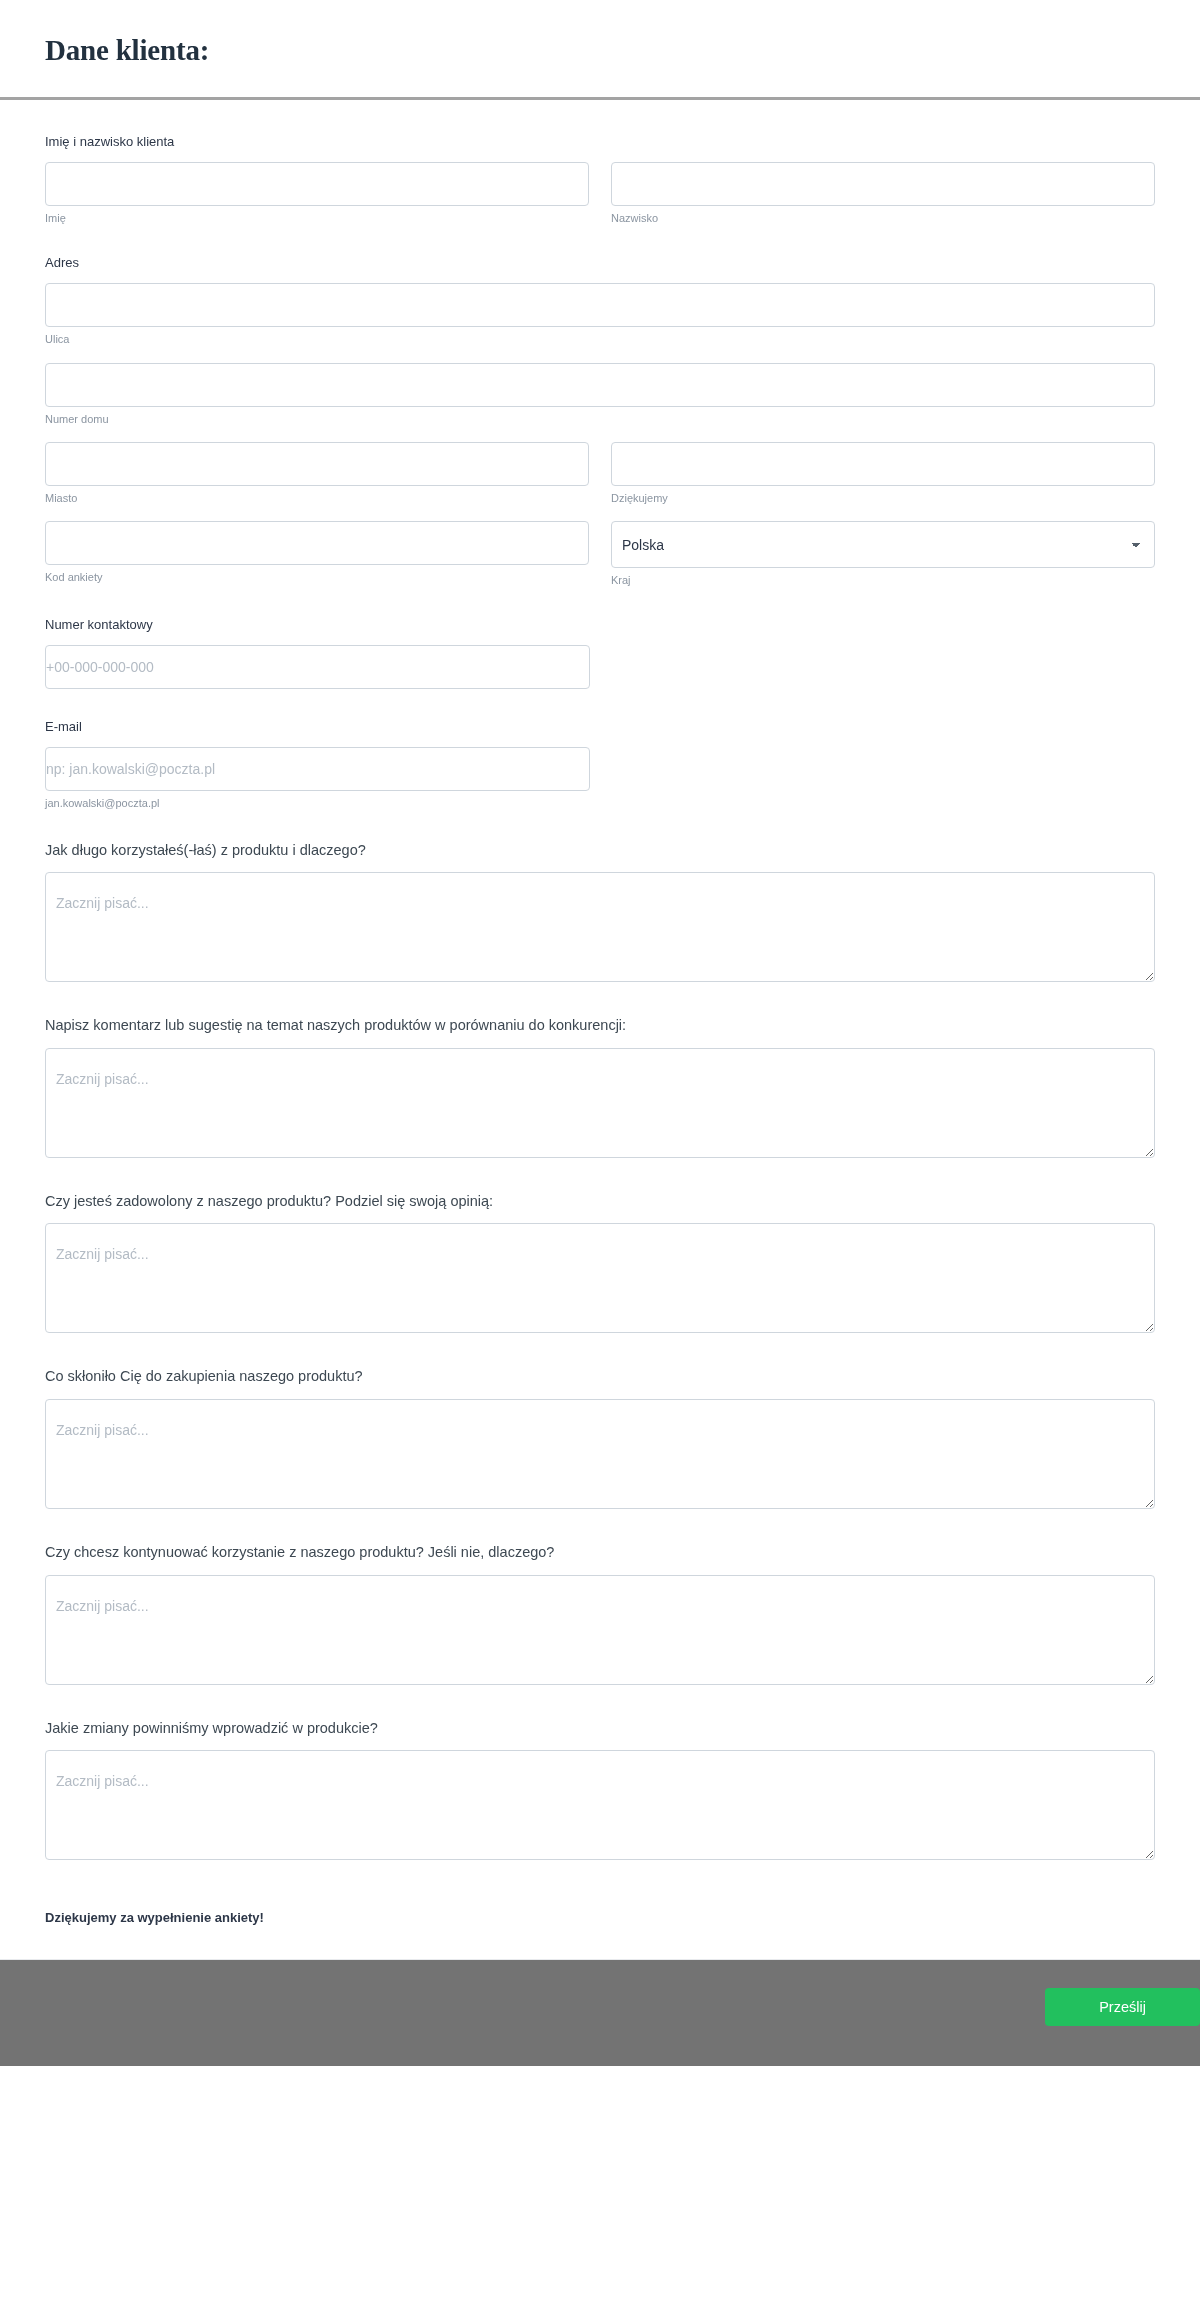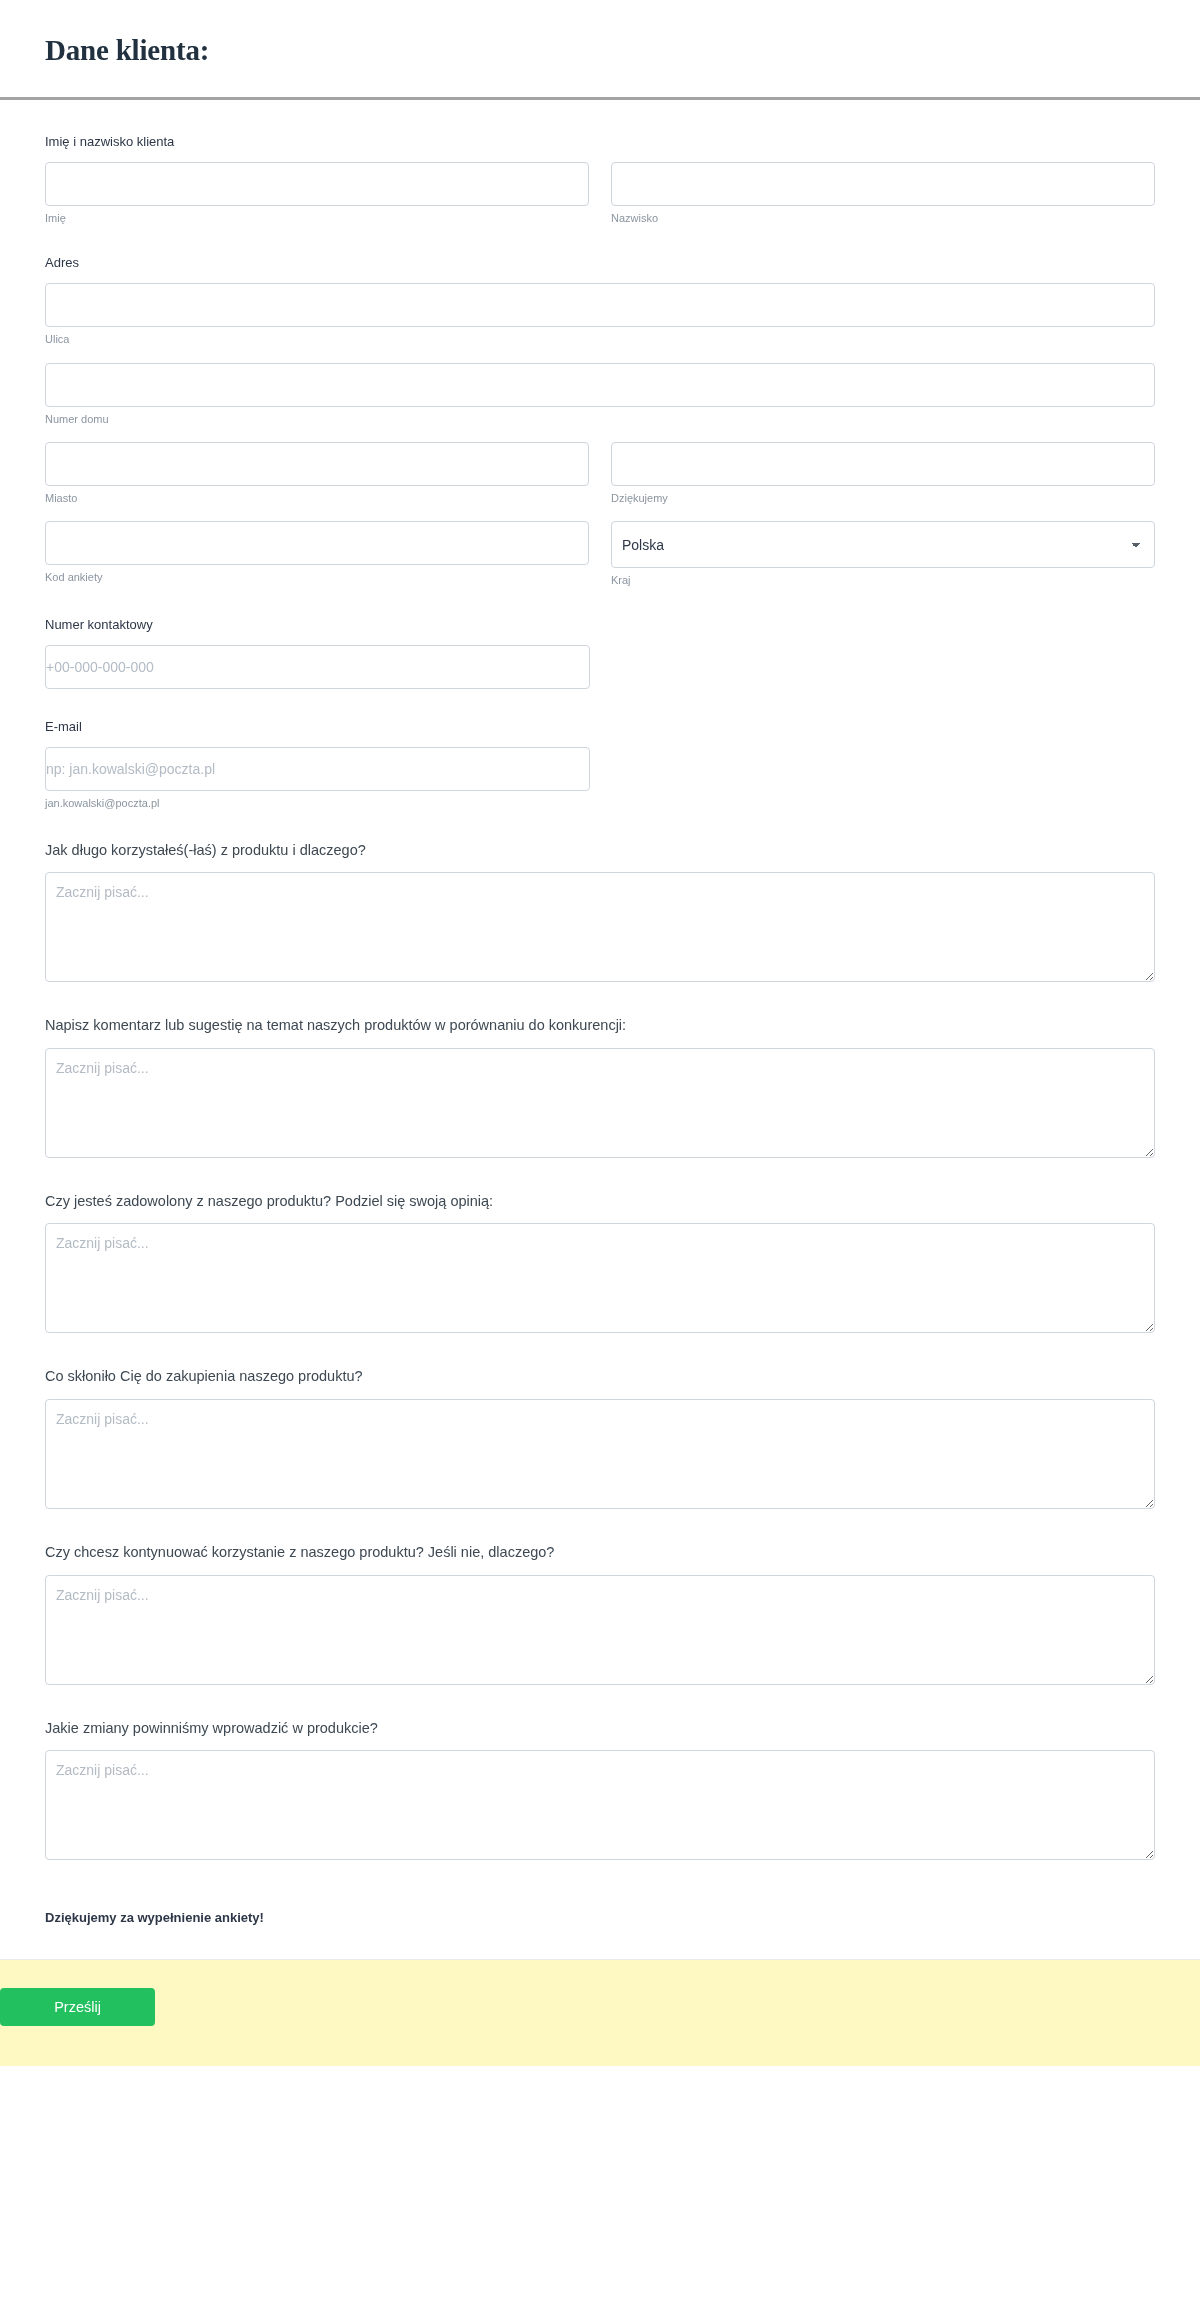--- a/index.html
+++ b/index.html
@@ -92,21 +92,21 @@
     background-image:
       linear-gradient(45deg, transparent 50%, #55606b 50%),
       linear-gradient(135deg, #55606b 50%, transparent 50%);
     background-position:
       calc(100% - 18px) calc(50% + 1px),
       calc(100% - 13px) calc(50% + 1px);
     background-size: 5px 5px, 5px 5px;
     background-repeat: no-repeat;
   }
   textarea {
-    padding: 9px 10px;
+    padding: 20px 10px;
     resize: vertical;
     line-height: 1.45;
   }
   textarea.tall { height: 110px; }
 
   input::placeholder, textarea::placeholder {
     color: #b3bbc4;
   }
   .mb-30 { margin-bottom: 30px; }
 
@@ -118,22 +118,22 @@
     font-weight: bold;
     color: #2d3748;
     margin: 46px 0 34px 0;
   }
 
   
   .form-footer {
     border-top: 1px solid #e8eaed;
     padding: 28px 0 40px 0;
     display: flex;
-    justify-content: flex-start;
-    background: #fef9c3;
+    justify-content: flex-end;
+    background: #737373;
   }
   .submit-button {
     background: #22c05e;
     color: #ffffff;
     border: none;
     border-radius: 4px;
     font-family: "Liberation Sans", sans-serif;
     font-size: 14.5px;
     padding: 0 36px;
     height: 38px;

